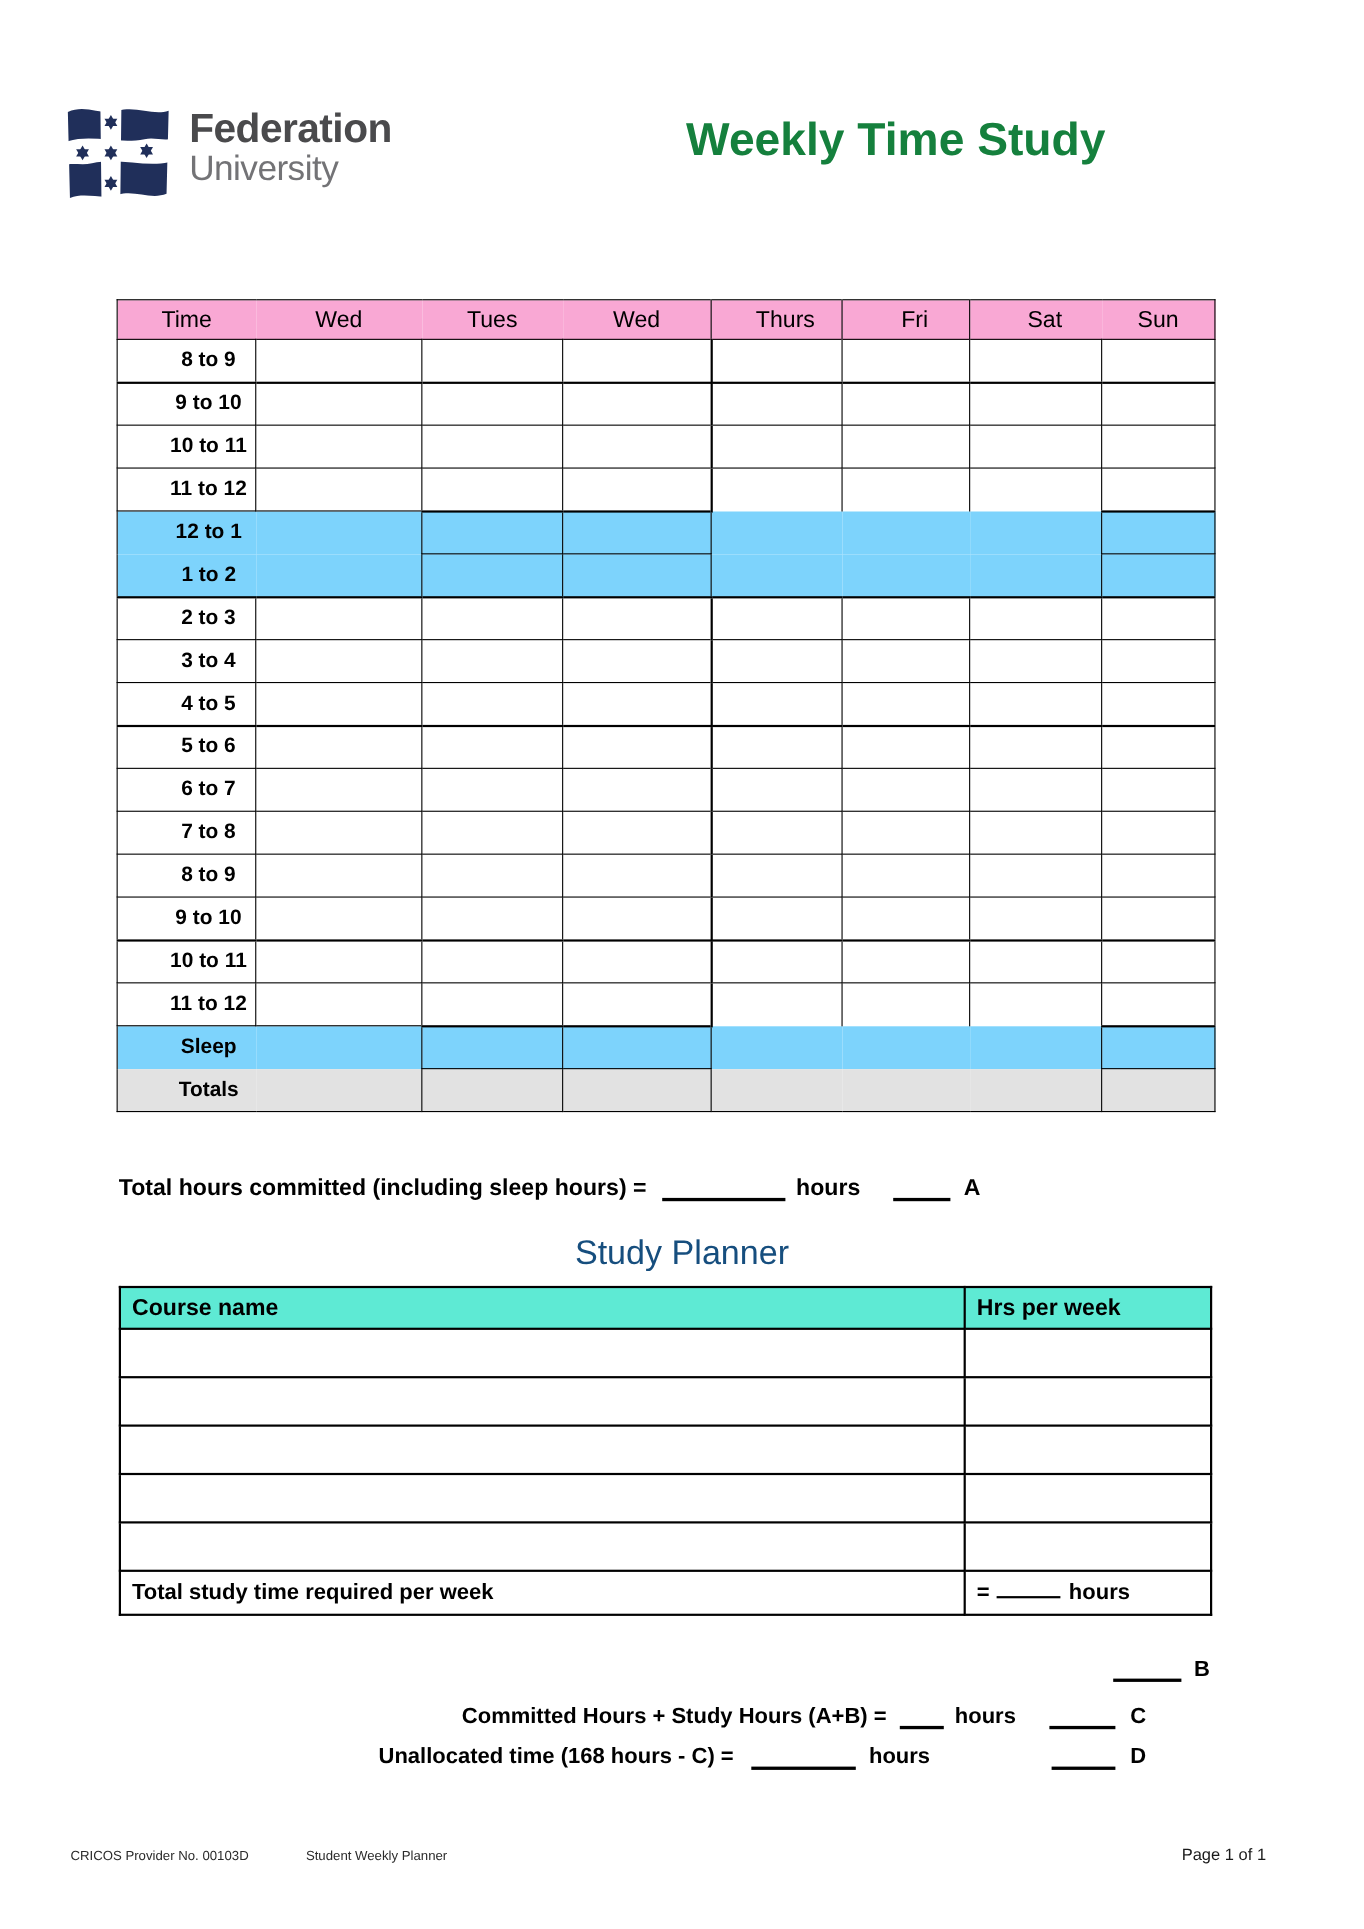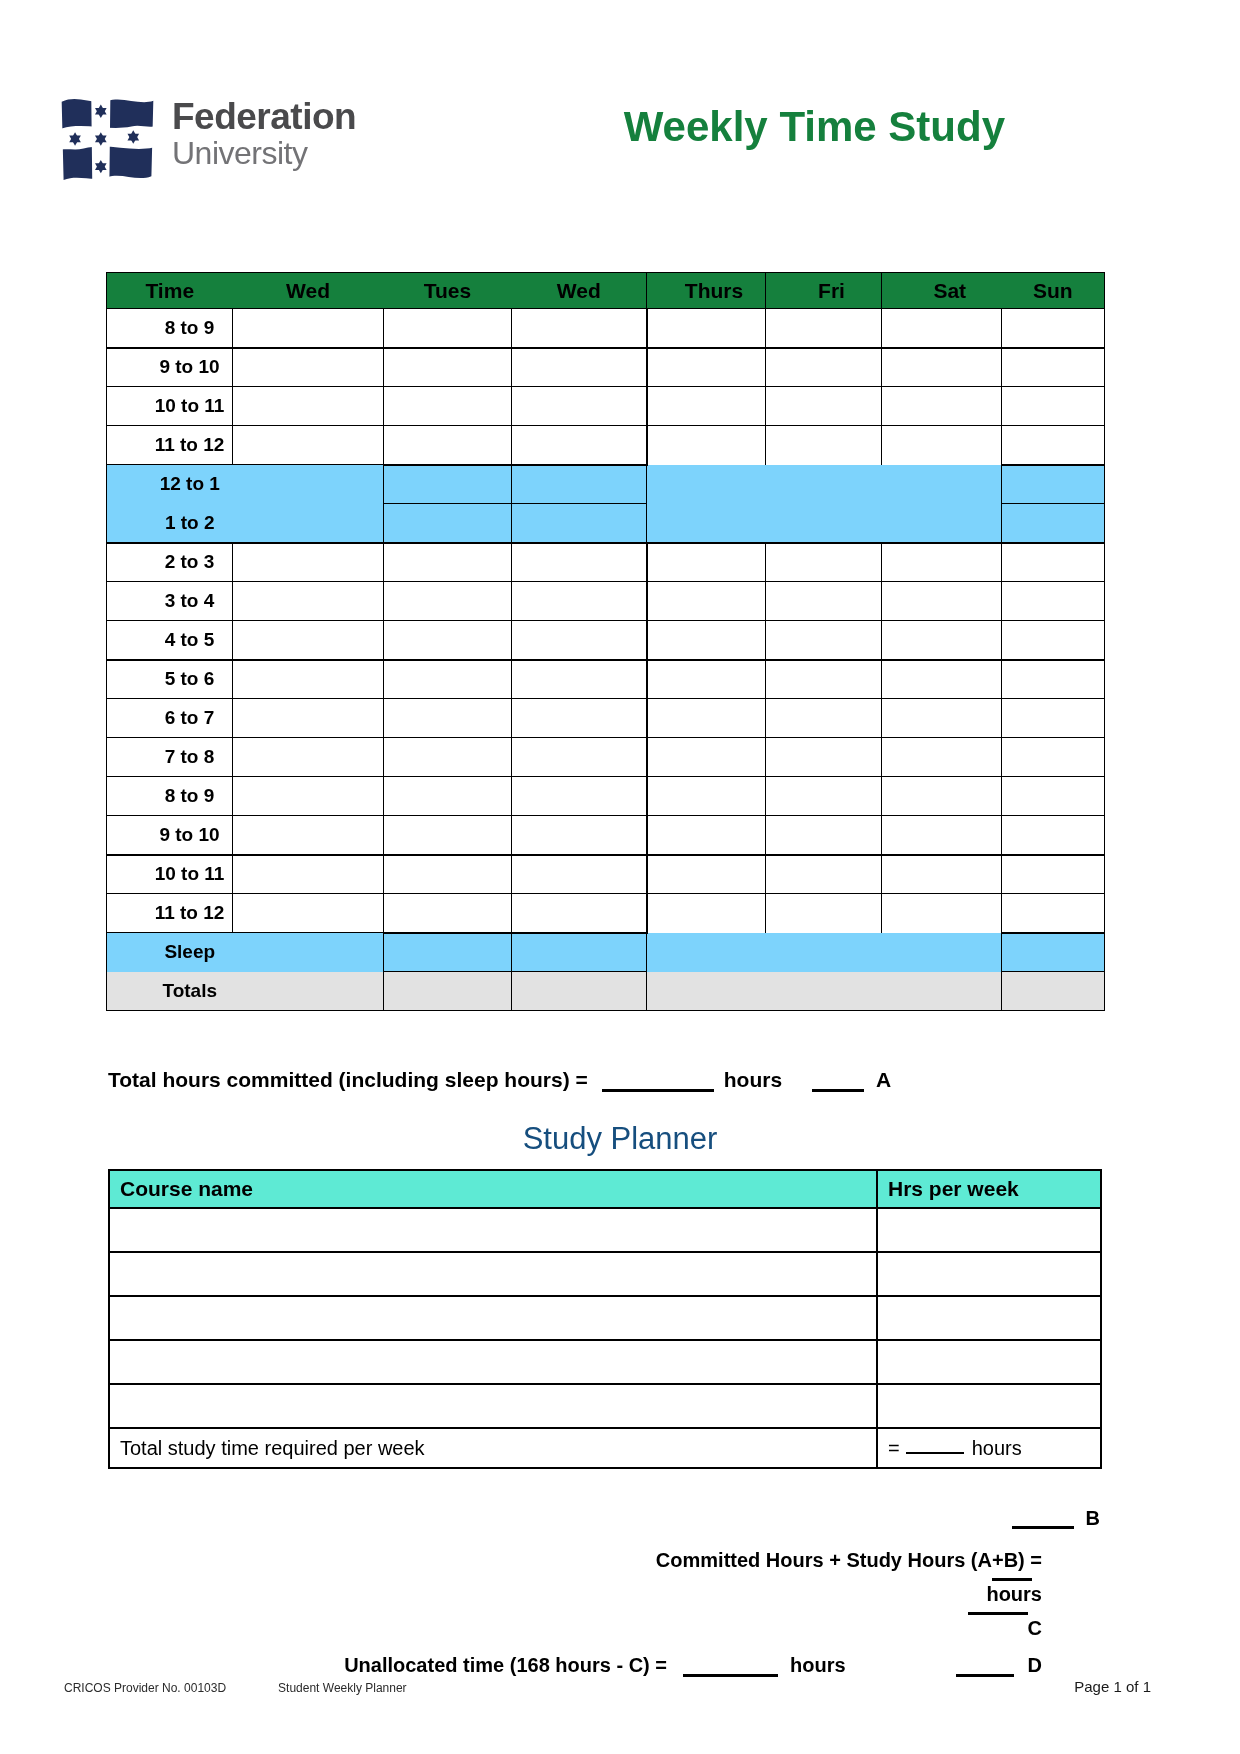--- a/index.html
+++ b/index.html
@@ -12,21 +12,21 @@
   
   .header { padding:88px 0 0 55px; display:flex; align-items:flex-start; }
   .logo { display:flex; align-items:flex-start; }
   .logo-text { margin:10px 0 0 12px; }
   .logo-line1 { font-size:37px; font-weight:bold; color:#4a4a4c; line-height:38px; letter-spacing:-0.5px; }
   .logo-line2 { font-size:32px; font-weight:400; color:#737376; line-height:34px; letter-spacing:-0.5px; }
   .title { margin:16px 235px 0 auto; font-size:42px; font-weight:bold; color:#15803d; line-height:46px; }
 
   
   .wt { border-collapse:collapse; table-layout:fixed; margin:84px 0 0 106px; border:1.6px solid #000; }
-  .wt th { height:36px; background:#15803d; font-size:21px; font-weight:bold; text-align:center; padding:0; border:none; }
+  .wt th { height:36px; background:#f9a8d4; font-size:21px; font-weight:normal; text-align:center; padding:0; border:none; }
   .wt th.hdr-sep { border-left:1.4px solid #000;padding-left:16px; }
   .wt td { height:39px; padding:0; border:1.4px solid #000; }
   .wt td.wt-label { font-size:19px; font-weight:bold; text-align:center;padding-left:40px; }
   .wt tr.shaded td { border:none; background:#7dd3fc; }
   .wt tr.totals td { background:#e2e2e2; }
   .wt tr.shaded td.boxed { border:1.4px solid #000; }
   .wt tr.shaded td.boxed-top { border-top:2.4px solid #000; }
   .wt td.thick-right { border-right:2.6px solid #000; }
   .wt tr.thick-bottom td, .wt tr.thick-bottom td.boxed { border-bottom:2.8px solid #000; }
   .wt td.no-bottom { border-bottom:none; }
@@ -35,28 +35,28 @@
   .committed-line { margin:56px 0 0 108px; display:flex; align-items:flex-end; font-size:21px; font-weight:bold; line-height:26px; }
   .blank { display:inline-block; border-bottom:3px solid #000; height:8px; }
   .b1 { width:112px; margin:0 10px 1px 14px; }
   .b2 { width:52px; margin:0 12px 1px 30px; }
 
   
   .sp-title { margin:28px 0 0 0; text-align:center; font-size:31px; font-weight:normal; color:#164e7e; }
   .sp { border-collapse:collapse; table-layout:fixed; margin:12px 0 0 108px; border:2.4px solid #000; }
   .sp th { height:38px; background:#5eead4; font-size:21px; font-weight:bold; text-align:left; padding:0 0 0 10px; border:2.4px solid #000; }
   .sp td { height:44px; padding:0 0 0 10px; border:2.4px solid #000; }
-  .sp tr.sp-total td { height:40px; font-size:20px; font-weight:normal;border-radius:11px; }
+  .sp tr.sp-total td { height:40px; font-size:20px; font-weight:bold;border-radius:11px; }
   .sp-blank { width:58px; border-bottom-width:2.5px; margin:0 8px 1px 6px; }
 
   
   .b-line { width:1100px; display:flex; justify-content:flex-end; align-items:flex-end; margin-top:38px; font-size:20px; font-weight:bold; }
   .bb { width:62px; margin:0 12px 1px 0; }
   .cd-line { width:1042px; display:flex; justify-content:flex-end; align-items:flex-end; font-size:20px; font-weight:bold; line-height:25px; }
-  .c-line { margin-top:18px;flex-direction:column; }
+  .c-line { margin-top:18px; }
   .d-line { margin-top:12px; }
   .cb1 { width:40px; margin:0 10px 1px 12px; }
   .cb2 { width:60px; margin:0 14px 1px 30px; }
   .db1 { width:95px; margin:0 12px 1px 16px; }
   .db2 { width:58px; margin:0 14px 1px 110px; }
 
   
   .footer { position:absolute; left:64px; right:89px; top:1678px; display:flex; align-items:baseline; font-size:12px; color:#2b2b2b; }
   .f-doc { margin-left:52px; }
   .f-page { margin-left:auto; font-size:15px; color:#1a1a1a; }

